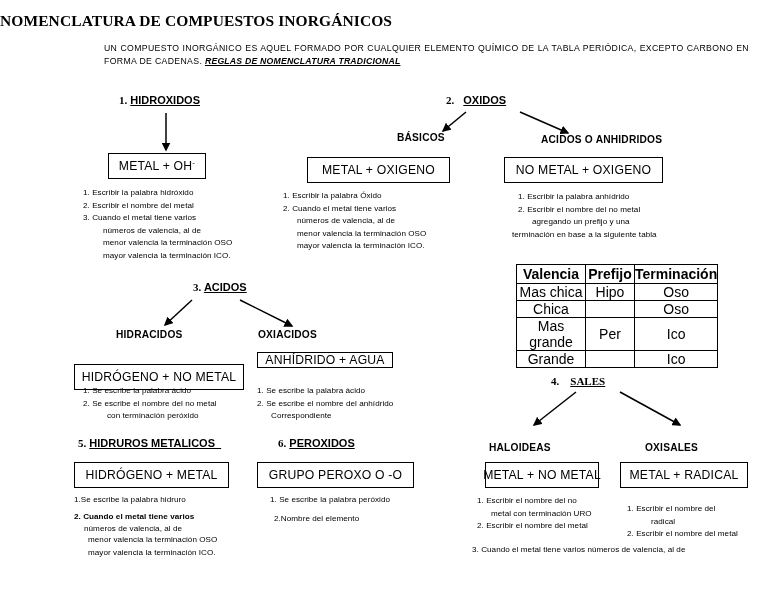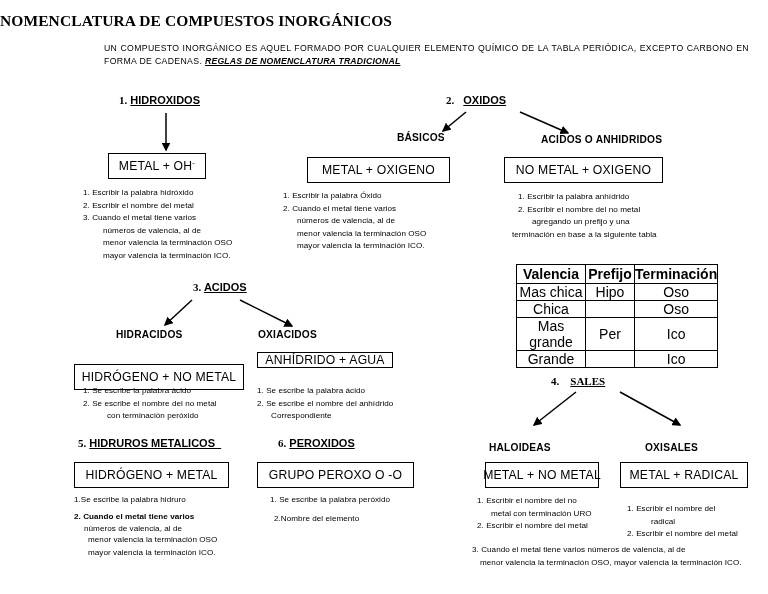--- a/index.html
+++ b/index.html
@@ -290,21 +290,20 @@
   </div>
 
   <div class="abs rules-list" style="top:503px; left:627px; width:180px;">
     <span class="li ind1">1.     Escribir el nombre del</span>
     <span class="li" style="padding-left:24px;">radical</span>
     <span class="li ind1">2.     Escribir el nombre del metal</span>
   </div>
 
   <div class="abs rules-list" style="top:544px; left:472px; width:296px;">
     <span class="li">3. Cuando el metal tiene varios  números de valencia, al de</span>
-    <span class="li" style="padding-left:8px;">menor valencia la terminación OSO, mayor valencia la terminación ICO.</span>
   </div>
 
   <div class="abs sec-head" style="top:437px; left:78px;">
     <span class="num">5.</span>
     <span class="lbl">HIDRUROS METALICOS</span><span class="lbl">&nbsp;&nbsp;</span>
   </div>
 
   <div class="abs fbox" style="top:462px; left:74px; width:155px; height:26px;">
     <span>HIDRÓGENO  +  METAL</span>
   </div>

